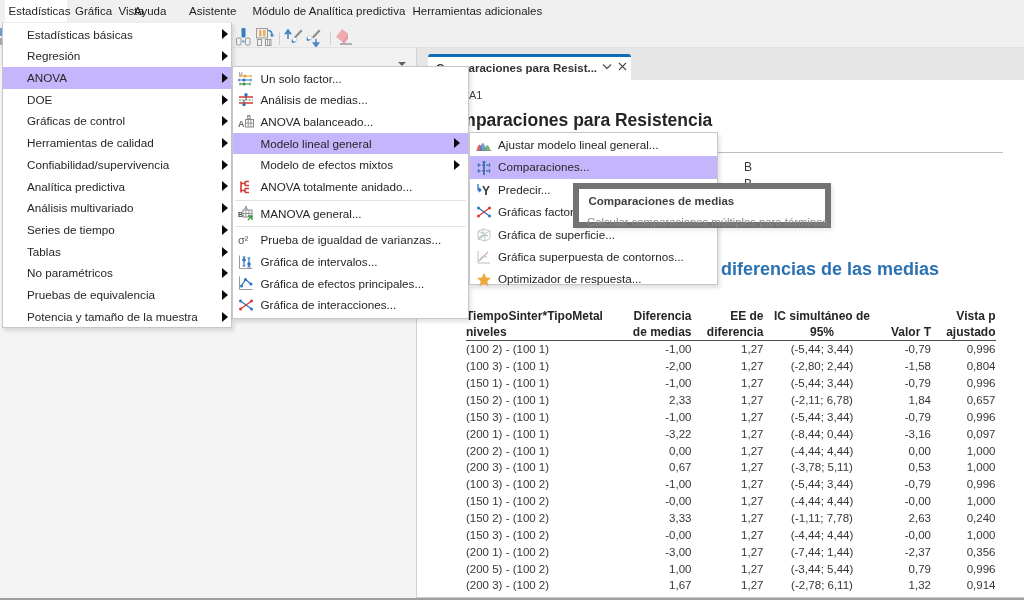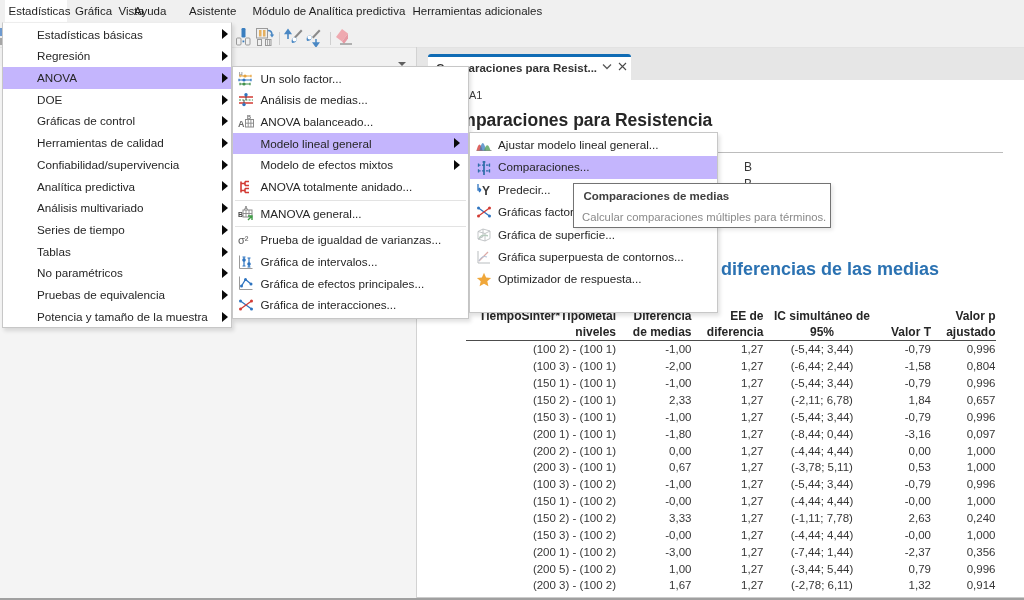--- a/index.html
+++ b/index.html
@@ -26,47 +26,47 @@
 #tablabel{left:436px;top:61.5px;font-size:11.5px;font-weight:bold;color:#333;white-space:nowrap;}
 
 #a1{left:469px;top:89px;font-size:11px;color:#3c3c3c;}
 #h1{left:437px;top:110px;font-size:17.5px;font-weight:bold;color:#262626;white-space:nowrap;}
 .bletter{position:absolute;font-size:12px;color:#363636;}
 #bluehead{left:721px;top:259px;font-size:18px;font-weight:bold;color:#2b72b2;white-space:nowrap;}
 
 #tbl{left:466px;top:307.8px;width:529.5px;font-size:11.5px;color:#363636;}
 .trow{display:flex;height:16.86px;align-items:center;}
 .hrow{display:flex;height:16px;align-items:center;font-weight:bold;color:#262626;font-size:12px;}
-.c1{width:150px;text-align:right;}
+.c1{width:150px;text-align:left;}
 .c2{width:75.5px;text-align:right;}
 .c3{width:72px;text-align:right;}
 .c4{width:117px;text-align:center;}
 .c5{width:50.5px;text-align:right;}
 .c6{width:64.5px;text-align:right;}
 #hline{height:1.2px;background:#4c4c4c;}
 
 .menu{position:absolute;background:#ffffff;border:1px solid #c7c7c7;box-shadow:2px 2.5px 4px rgba(0,0,0,0.12);box-sizing:border-box;}
 #menu1{left:2px;top:22px;width:230px;height:306px;padding-top:0.5px;border-top-color:#ededed;}
 #menu2{left:232px;top:65.5px;width:236.5px;height:253px;padding-top:1.2px;}
-#menu3{left:469px;top:132px;width:249px;height:181px;padding-top:1px;}
+#menu3{left:469px;top:132px;width:249px;height:153px;padding-top:1px;}
 .mi{position:relative;white-space:nowrap;}
-#menu1 .mi{height:21.73px;line-height:21.73px;font-size:11.7px;color:#262626;padding-left:34px;}
+#menu1 .mi{height:21.73px;line-height:21.73px;font-size:11.7px;color:#262626;padding-left:24px;}
 #menu2 .mi{height:21.65px;line-height:21.65px;font-size:11.7px;color:#262626;padding-left:27.5px;}
 #menu3 .mi{height:22.4px;line-height:22.4px;font-size:11.7px;color:#262626;padding-left:28px;}
 .hl{background:#c4b5fd;}
 .dis{color:#b6bcc2;}
 .arr{position:absolute;top:50%;margin-top:-5px;width:0;height:0;border-top:5px solid transparent;border-bottom:5px solid transparent;border-left:6.5px solid #0a0a0a;}
 #menu1 .arr{left:219px;}
 #menu2 .arr{left:221px;}
 .msep{height:5.1px;position:relative;}
 .msep:after{content:"";position:absolute;left:2px;right:2px;top:2px;height:1px;background:#e3e3e3;}
 .mico{position:absolute;left:5px;top:50%;margin-top:-8px;width:16px;height:16px;}
 #menu3 .mico{left:6px;}
 
-#tooltip{left:573px;top:182.6px;width:258px;height:45.9px;background:#ffffff;border:1px solid #737373;box-sizing:border-box;box-shadow:2px 2px 4px rgba(0,0,0,0.10);}
+#tooltip{left:573px;top:182.6px;width:258px;height:45.9px;background:#ffffff;border:6px solid #737373;box-sizing:border-box;box-shadow:2px 2px 4px rgba(0,0,0,0.10);}
 #ttitle{position:absolute;left:9.5px;top:6px;font-size:11.5px;font-weight:bold;color:#404040;white-space:nowrap;}
 #tdesc{position:absolute;left:8px;top:27.5px;font-size:11.3px;color:#8a8a8a;white-space:nowrap;}
 </style>
 </head>
 <body>
 <div id="root">
 
   <div class="abs" id="menubar"></div>
   <div class="abs" id="mbactive"></div>
   <span class="mb" style="left:8.5px;">Estadísticas</span>
@@ -132,21 +132,21 @@
   <span class="bletter" style="left:744px;top:160px;">B</span>
   <span class="bletter" style="left:744px;top:177.4px;">B</span>
   <span class="abs" id="bluehead">diferencias de las medias</span>
   <div class="abs" id="tbl">
     <div class="hrow">
         <div class="c1">TiempoSinter*TipoMetal</div>
         <div class="c2">Diferencia</div>
         <div class="c3">EE de</div>
         <div class="c4">IC simultáneo de</div>
         <div class="c5"></div>
-        <div class="c6">Valor p</div>
+        <div class="c6">Vista p</div>
       </div>
     <div class="hrow">
         <div class="c1">niveles</div>
         <div class="c2">de medias</div>
         <div class="c3">diferencia</div>
         <div class="c4">95%</div>
         <div class="c5">Valor T</div>
         <div class="c6">ajustado</div>
       </div>
     <div id="hline"></div>
@@ -155,21 +155,21 @@
         <div class="c2">-1,00</div>
         <div class="c3">1,27</div>
         <div class="c4">(-5,44; 3,44)</div>
         <div class="c5">-0,79</div>
         <div class="c6">0,996</div>
       </div>
     <div class="trow">
         <div class="c1">(100 3) - (100 1)</div>
         <div class="c2">-2,00</div>
         <div class="c3">1,27</div>
-        <div class="c4">(-6,44; 2,44)</div>
+        <div class="c4">(-2,80; 2,44)</div>
         <div class="c5">-1,58</div>
         <div class="c6">0,804</div>
       </div>
     <div class="trow">
         <div class="c1">(150 1) - (100 1)</div>
         <div class="c2">-1,00</div>
         <div class="c3">1,27</div>
         <div class="c4">(-5,44; 3,44)</div>
         <div class="c5">-0,79</div>
         <div class="c6">0,996</div>
@@ -185,21 +185,21 @@
     <div class="trow">
         <div class="c1">(150 3) - (100 1)</div>
         <div class="c2">-1,00</div>
         <div class="c3">1,27</div>
         <div class="c4">(-5,44; 3,44)</div>
         <div class="c5">-0,79</div>
         <div class="c6">0,996</div>
       </div>
     <div class="trow">
         <div class="c1">(200 1) - (100 1)</div>
-        <div class="c2">-1,80</div>
+        <div class="c2">-3,22</div>
         <div class="c3">1,27</div>
         <div class="c4">(-8,44; 0,44)</div>
         <div class="c5">-3,16</div>
         <div class="c6">0,097</div>
       </div>
     <div class="trow">
         <div class="c1">(200 2) - (100 1)</div>
         <div class="c2">0,00</div>
         <div class="c3">1,27</div>
         <div class="c4">(-4,44; 4,44)</div>

